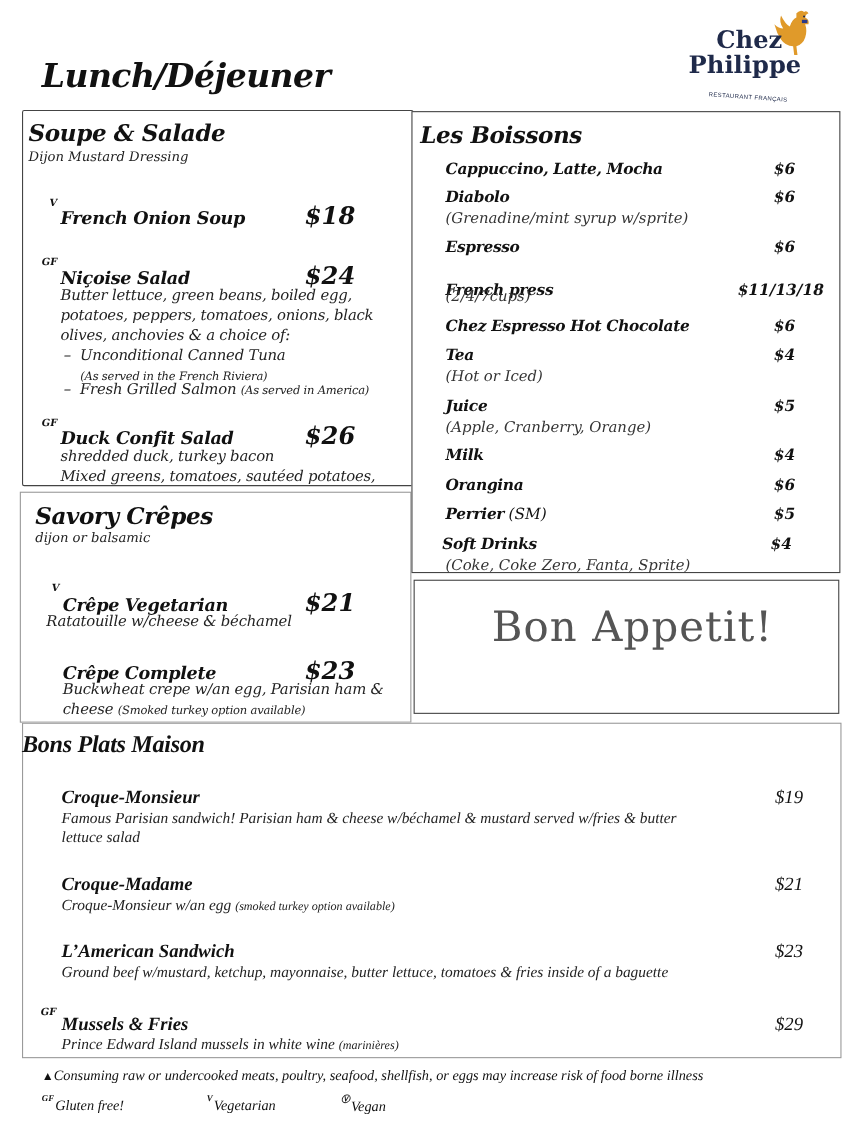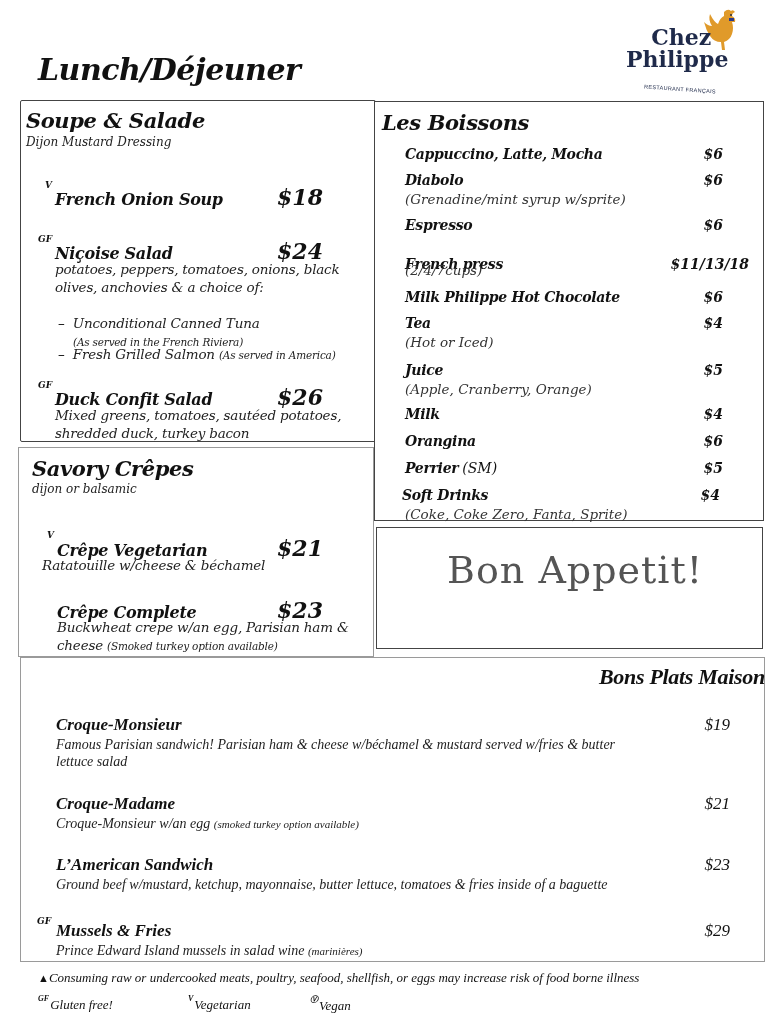--- a/index.html
+++ b/index.html
@@ -25,21 +25,21 @@
     .desc small { font-size: 10.5px; }
     .bullet { position: absolute; font-style: italic; font-size: 13.5px; color: #222; letter-spacing: -0.2px; }
     .bullet small { font-size: 10.5px; }
 
     .bev-name { font-weight: bold; font-style: italic; font-size: 14px; letter-spacing: -0.3px; }
     .bev-price { font-weight: bold; font-style: italic; font-size: 14px; }
     .bev-sub { position: absolute; font-style: italic; font-size: 13.5px; color: #333; }
 
     .bon { left: 395px; top: 548px; width: 360px; text-align: center; font-family: "DejaVu Serif", serif; font-size: 38px; color: #555; letter-spacing: 1px; }
 
-    .plats-title { left: 20px; top: 664px; width: 745px; text-align: right; font-family: "Liberation Serif", serif; font-weight: bold; font-style: italic; font-size: 22px; letter-spacing: -0.3px; }
+    .plats-title { left: 20px; top: 664px; width: 745px; text-align: left; font-family: "Liberation Serif", serif; font-weight: bold; font-style: italic; font-size: 22px; letter-spacing: -0.3px; }
     .plat-name { font-family: "Liberation Serif", serif; font-weight: bold; font-style: italic; font-size: 17px; }
     .plat-price { font-family: "Liberation Serif", serif; font-weight: normal; font-style: italic; font-size: 17px; }
     .plat-desc { position: absolute; font-family: "Liberation Serif", serif; font-style: italic; font-size: 14px; line-height: 17px; color: #222; }
     .plat-desc small { font-size: 11px; }
 
     .footer-note { left: 38px; top: 970px; font-family: "Liberation Serif", serif; font-style: italic; font-size: 13px; color: #111; }
     .legend { top: 994px; font-family: "Liberation Serif", serif; font-style: italic; font-size: 13px; }
     .legend .sup { font-size: 8px; font-weight: bold; vertical-align: 8px; margin-right: 1px; }
   </style>
 </head>
@@ -69,42 +69,43 @@
   <span class="item-name">French Onion Soup</span>
   <span class="item-price">$18</span>
 </div>
 
 <span class="tag" style="left:38px; top:234px;">GF</span>
 <div class="item-row" style="left:55px; top:238px; width:268px;">
   <span class="item-name">Niçoise Salad</span>
   <span class="item-price">$24</span>
 </div>
 <div class="desc" style="left:55px; top:260px;">
+  <div>Butter lettuce, green beans, boiled egg,</div>
   <div>potatoes, peppers, tomatoes, onions, black</div>
   <div>olives, anchovies &amp; a choice of:</div>
 </div>
 <div class="bullet" style="left:58px; top:315px;">
   <span>–&nbsp;&nbsp;</span><span>Unconditional Canned Tuna</span>
 </div>
 <div class="bullet" style="left:73px; top:333px;">
   <small>(As served in the French Riviera)</small>
 </div>
 <div class="bullet" style="left:58px; top:346px;">
   <span>–&nbsp;&nbsp;</span><span>Fresh Grilled Salmon</span>
   <small>(As served in America)</small>
 </div>
 
 <span class="tag" style="left:38px; top:380px;">GF</span>
 <div class="item-row" style="left:55px; top:384px; width:268px;">
   <span class="item-name">Duck Confit Salad</span>
   <span class="item-price">$26</span>
 </div>
 <div class="desc" style="left:55px; top:406px;">
+  <div>shredded duck, turkey bacon</div>
   <div>Mixed greens, tomatoes, sautéed potatoes,</div>
-  <div>shredded duck, turkey bacon</div>
 </div>
 
 <div class="box soft" style="left:18px; top:447px; width:356px; height:210px;"></div>
 <div class="abs sec-title" style="left:32px; top:456px;">Savory Crêpes</div>
 <div class="abs sec-sub" style="left:32px; top:482px; line-height:15px;">
   <div>dijon or balsamic</div>
 </div>
 
 <span class="tag" style="left:47px; top:530px;">V</span>
 <div class="item-row" style="left:57px; top:535px; width:266px;">
@@ -138,21 +139,21 @@
     <div class="item-row" style="left: 405px; top: 217px; width: 318px; gap: 44px;">
       <span class="bev-name">Espresso</span>
       <span class="bev-price">$6</span>
     </div>
     <div class="item-row" style="left: 405px; top: 256px; width: 344px;">
       <span class="bev-name">French press</span>
       <span class="bev-price">$11/13/18</span>
     </div>
     <div class="bev-sub" style="left: 405px; top: 262px;">(2/4/7cups)</div>
     <div class="item-row" style="left: 405px; top: 289px; width: 318px;">
-      <span class="bev-name">Milk Philippe Hot Chocolate</span>
+      <span class="bev-name">Chez Espresso Hot Chocolate</span>
       <span class="bev-price">$6</span>
     </div>
     <div class="item-row" style="left: 405px; top: 315px; width: 318px;">
       <span class="bev-name">Tea</span>
       <span class="bev-price">$4</span>
     </div>
     <div class="bev-sub" style="left: 405px; top: 334px;">(Hot or Iced)</div>
     <div class="item-row" style="left: 405px; top: 362px; width: 318px;">
       <span class="bev-name">Juice</span>
       <span class="bev-price">$5</span>
@@ -208,21 +209,21 @@
 <div class="plat-desc" style="left:56px; top:876px;">
   <span>Ground beef w/mustard, ketchup, mayonnaise, butter lettuce, tomatoes &amp; fries inside of a baguette</span>
 </div>
 
 <span class="tag" style="left:37px; top:916px;">GF</span>
 <div class="item-row" style="left:56px; top:921px; width:674px;">
   <span class="plat-name">Mussels &amp; Fries</span>
   <span class="plat-price">$29</span>
 </div>
 <div class="plat-desc" style="left:56px; top:942px;">
-  <span>Prince Edward Island mussels in salad wine</span> <small>(marinières)</small>
+  <span>Prince Edward Island mussels in white wine</span> <small>(marinières)</small>
 </div>
 
 <div class="abs footer-note">
   <span style="font-style:normal; font-size:11px;">▲</span><span>Consuming raw or undercooked meats, poultry, seafood, shellfish, or eggs may increase risk of food borne illness</span>
 </div>
 <div class="abs legend" style="left:38px;">
   <span class="sup">GF</span><span>Gluten free!</span>
 </div>
 <div class="abs legend" style="left:188px;">
   <span class="sup">V</span><span>Vegetarian</span>

